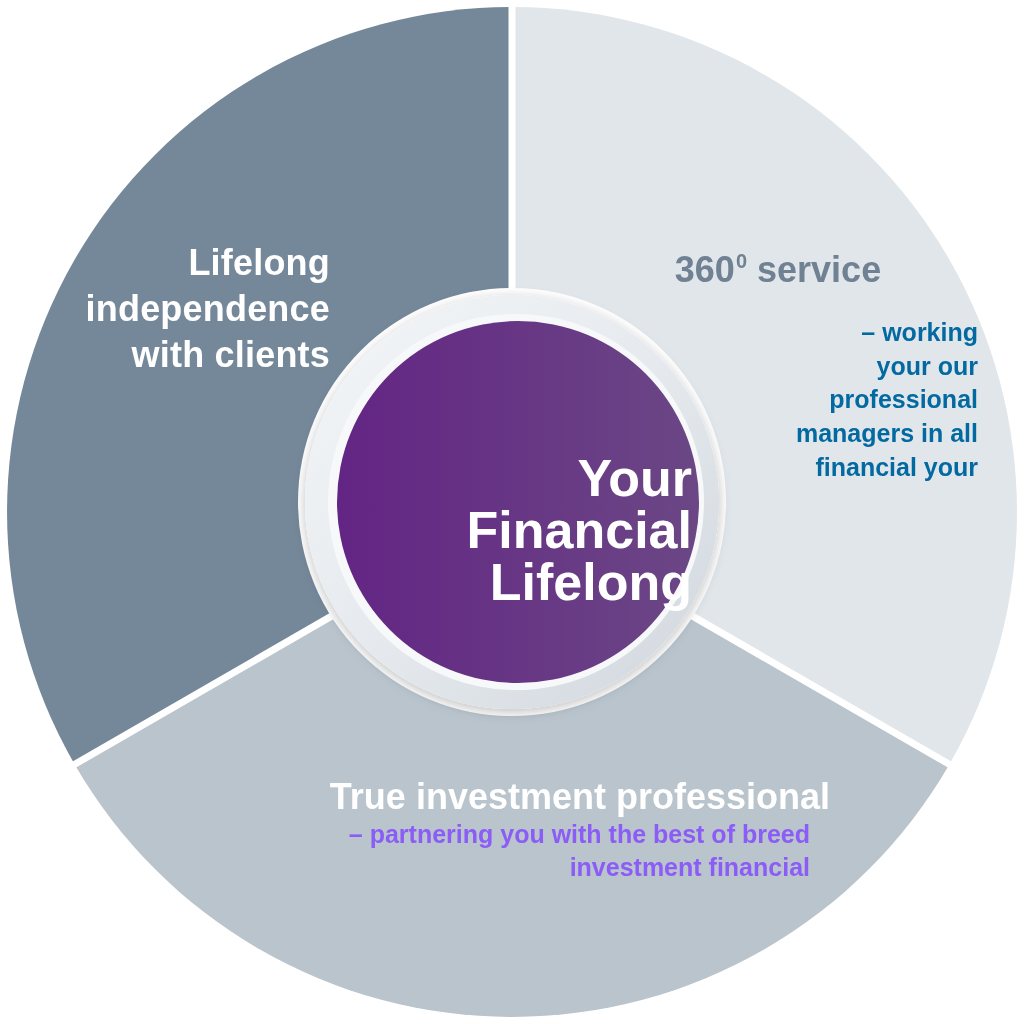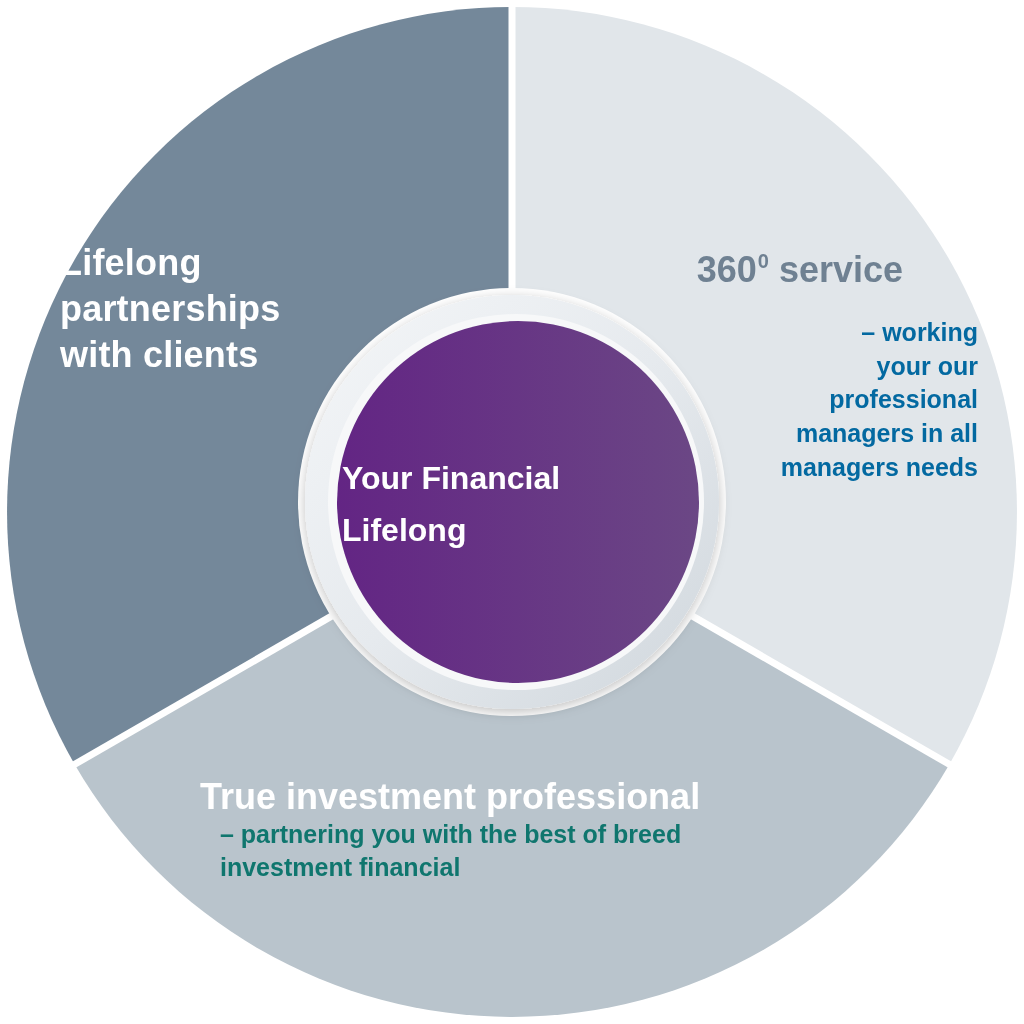--- a/index.html
+++ b/index.html
@@ -1,26 +1,26 @@
 <!DOCTYPE html>
 <html><head>
   <meta charset="utf-8">
   <style>
     html, body { margin: 0; padding: 0; background: #ffffff; }
     body { width: 1024px; height: 1024px; overflow: hidden; position: relative; font-family: "Liberation Sans", "DejaVu Sans", sans-serif; }
     .stage { position: absolute; left: 0; top: 0; width: 1024px; height: 1024px; }
     svg.wheel { position: absolute; left: 0; top: 0; }
-    .label { position: absolute; font-weight: bold; text-align: left; }
+    .label { position: absolute; font-weight: bold; text-align: right; }
     .lbl-left { left: 60px; top: 240px; width: 270px; color: #ffffff; font-size: 36px; line-height: 46px; letter-spacing: 0.2px; }
-    .lbl-right-title { left: 640px; top: 238px; width: 250px; color: #6f8192; font-size: 36px; line-height: 46px; text-align: right; padding-left: 13px; }
+    .lbl-right-title { left: 640px; top: 238px; width: 250px; color: #6f8192; font-size: 36px; line-height: 46px; text-align: center; padding-left: 13px; }
     .lbl-right-title sup { font-size: 20px; vertical-align: 14px; margin-left: 1px; }
     .lbl-right-body { left: 758px; top: 316px; width: 220px; color: #0369a1; font-size: 25px; line-height: 33.7px; text-align: right; }
     .lbl-bottom-title { left: 200px; top: 775px; width: 630px; color: #ffffff; font-size: 36px; line-height: 44px; }
-    .lbl-bottom-body { left: 220px; top: 818px; width: 590px; color: #0f766e; font-size: 25px; line-height: 33px; }
-    .center-text { left: 342px; top: 452px; width: 350px; color: #ffffff; font-size: 32px; line-height: 52px; }
+    .lbl-bottom-body { left: 220px; top: 818px; width: 590px; color: #8b5cf6; font-size: 25px; line-height: 33px; }
+    .center-text { left: 342px; top: 452px; width: 350px; color: #ffffff; font-size: 52px; line-height: 52px; }
   </style>
 </head>
 <body>
 
 <div class="stage">
   <svg class="wheel" width="1024" height="1024" viewBox="0 0 1024 1024">
     <defs>
       <linearGradient id="hubGrad" x1="0" y1="0" x2="1" y2="0">
         <stop offset="0" stop-color="#632584"></stop>
         <stop offset="1" stop-color="#6b4785"></stop>
@@ -47,34 +47,34 @@
 
     <circle cx="512" cy="502" r="214" fill="#ffffff"></circle>
     <circle cx="512" cy="502" r="207" fill="url(#ringGrad)" filter="url(#shadow)"></circle>
     <circle cx="516" cy="502" r="188" fill="#f7f8f9"></circle>
 
     <circle cx="518" cy="502" r="181" fill="url(#hubGrad)"></circle>
   </svg>
 
   <div class="label lbl-left">
     <div>Lifelong</div>
-    <div>partnerships</div>
+    <div>independence</div>
     <div>with clients</div>
   </div>
 
   <div class="label lbl-right-title">
     <span>360</span><sup>0</sup><span style="white-space:pre"> service</span>
   </div>
 
   <div class="label lbl-right-body">
     <div>– working</div>
     <div>your our</div>
     <div>professional</div>
     <div>managers in all</div>
-    <div>managers needs</div>
+    <div>financial your</div>
   </div>
 
   <div class="label lbl-bottom-title">True investment professional</div>
   <div class="label lbl-bottom-body">
     <div>– partnering you with the best of breed</div>
     <div>investment financial</div>
   </div>
 
   <div class="label center-text">
     <div>Your Financial</div>

